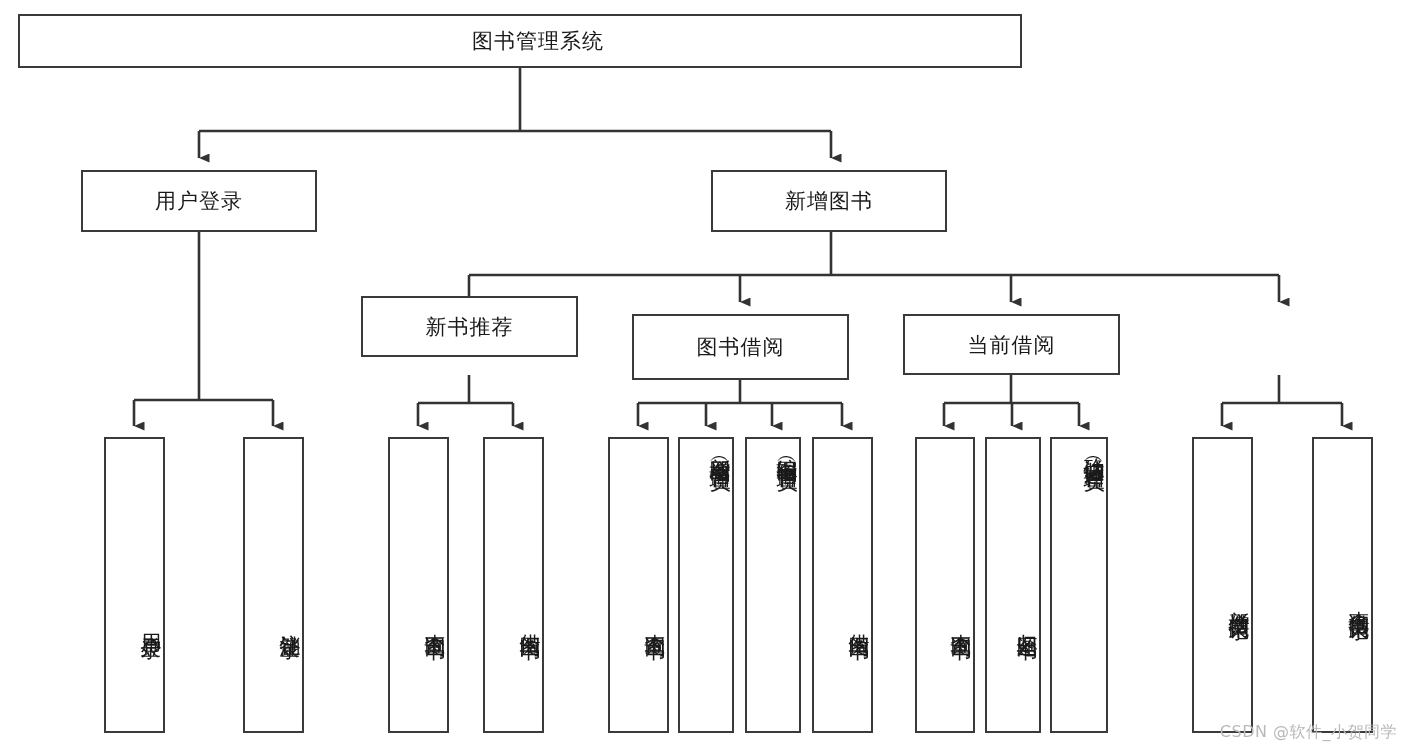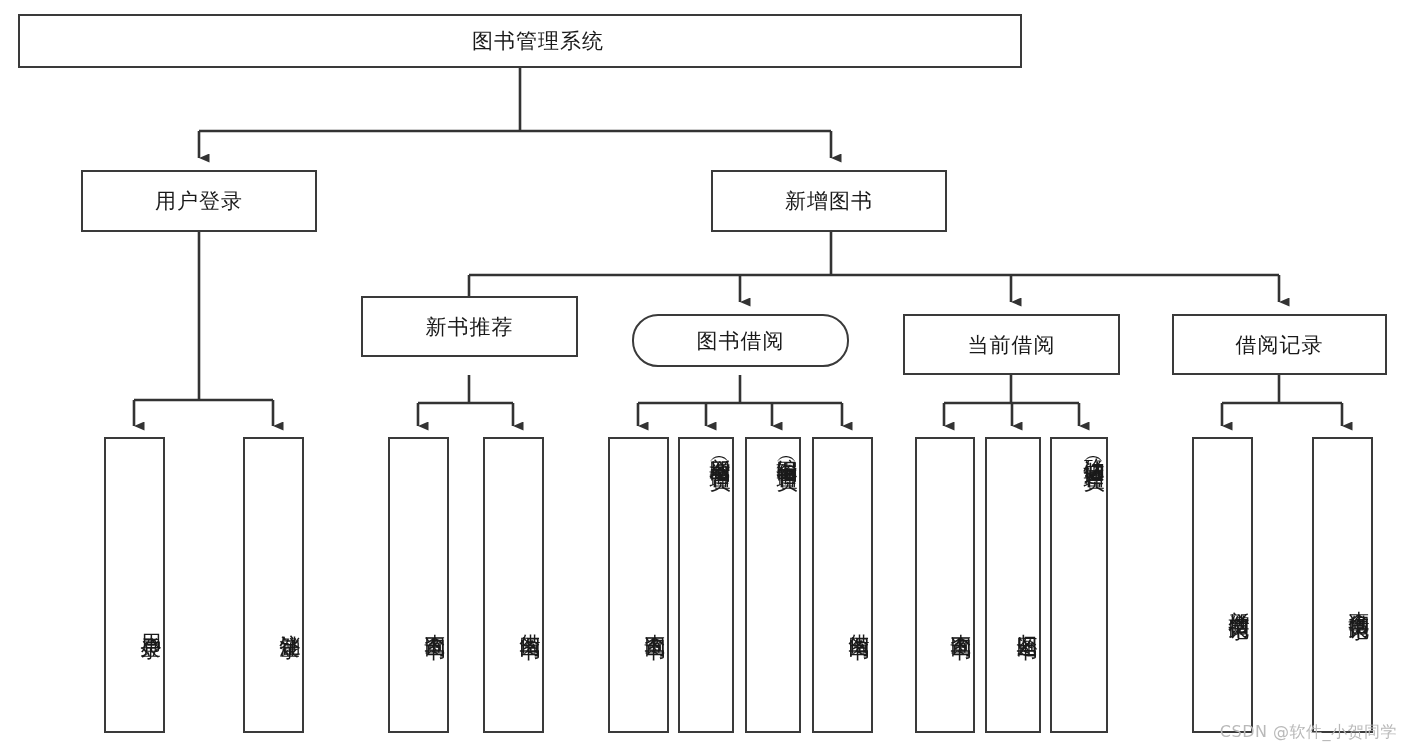--- a/index.html
+++ b/index.html
@@ -69,23 +69,22 @@
       <path d="M1342,403 L1342,426" marker-end="url(#arw)"></path>
     </g>
   </svg>
 
   <div class="node h" style="left:18px;top:14px;width:1004px;height:54px;padding-left:36px;">图书管理系统</div>
 
   <div class="node h" style="left:81px;top:170px;width:236px;height:62px;">用户登录</div>
   <div class="node h" style="left:711px;top:170px;width:236px;height:62px;">新增图书</div>
 
   <div class="node h" style="left:361px;top:296px;width:217px;height:61px;">新书推荐</div>
-  <div class="node h" style="left:632px;top:314px;width:217px;height:53px;border-radius:26px;">图书借阅</div>
+  <div class="node h" style="left:632px;top:314px;width:217px;height:66px;">图书借阅</div>
   <div class="node h" style="left:903px;top:314px;width:217px;height:61px;">当前借阅</div>
-  <div class="node h" style="left:1172px;top:314px;width:215px;height:61px;">借阅记录</div>
 
   <div class="node v" style="left:104px;top:437px;width:61px;height:296px;padding-top:72px;">用户登录</div>
   <div class="node v" style="left:243px;top:437px;width:61px;height:296px;padding-top:72px;">注销登录</div>
 
   <div class="node v" style="left:388px;top:437px;width:61px;height:296px;padding-top:72px;">查询图书</div>
   <div class="node v" style="left:483px;top:437px;width:61px;height:296px;padding-top:72px;">借阅图书</div>
 
   <div class="node v" style="left:608px;top:437px;width:61px;height:296px;padding-top:72px;">查询图书</div>
   <div class="node v vtop" style="left:678px;top:437px;width:56px;height:296px;">新增图书（管理员）</div>
   <div class="node v vtop" style="left:745px;top:437px;width:56px;height:296px;">编辑图书（管理员）</div>

